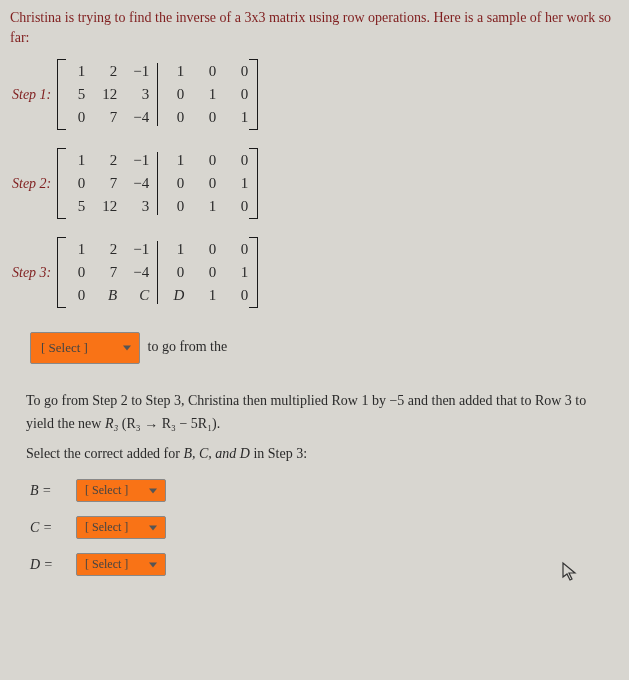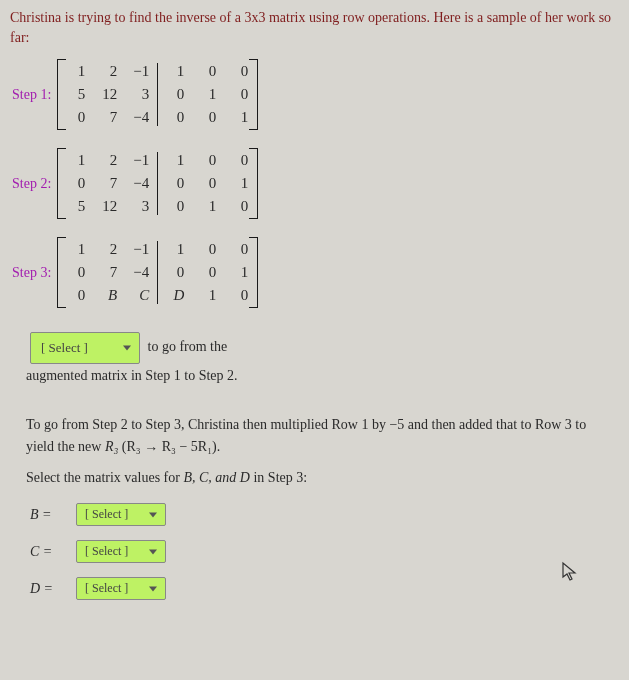--- a/index.html
+++ b/index.html
@@ -25,21 +25,22 @@
     }
     .step-row {
       display: flex;
       align-items: center;
       margin-bottom: 18px;
       margin-left: 2px;
     }
     .step-label {
       font-size: 14px;
       margin-right: 6px;
-      color: #a21caf;
+      color: #7f1d1d;
+      font-style: italic;
     }
     .matrix {
       display: inline-flex;
       position: relative;
       padding: 4px 10px;
     }
     .matrix::before,
     .matrix::after {
       content: '';
       position: absolute;
@@ -85,21 +86,21 @@
       line-height: 1.7;
       margin-top: 24px;
       margin-left: 16px;
       margin-right: 10px;
       color: #2a2a2a;
     }
     .select-box {
       display: inline-flex;
       align-items: center;
       border: 1px solid #888;
-      background: #bef264;
+      background: #f97316;
       padding: 4px 28px 4px 10px;
       font-size: 13px;
       color: #444;
       position: relative;
       vertical-align: middle;
       margin: 0 4px;
       min-width: 110px;
       border-radius: 2px;
     }
     .select-box.small {
@@ -237,27 +238,26 @@
   </span>
 </div>
 
 <div class="prompt">
   <span class="select-box">
     <span>[ Select ]</span>
     <span class="chevron"></span>
   </span>
   <span>to go from the</span>
   <br>
-  <span>augmented matrix in Step 1 to Step 2.</span>
 </div>
 
 <div class="q2">
   <span>To go from Step 2 to Step 3, Christina then multiplied Row 1 by −5 and then added that to Row 3 to yield the new </span><span class="math">R₃</span><span> (R₃ → R₃ − 5R₁).</span>
   <div style="height:8px"></div>
-  <span>Select the matrix values for </span><span class="math">B, C, and D</span><span> in Step 3:</span>
+  <span>Select the correct added for </span><span class="math">B, C, and D</span><span> in Step 3:</span>
 </div>
 
 <div class="ans-row">
   <span class="ans-label">B =</span>
   <span class="select-box small">
     <span>[ Select ]</span>
     <span class="chevron"></span>
   </span>
 </div>
 

